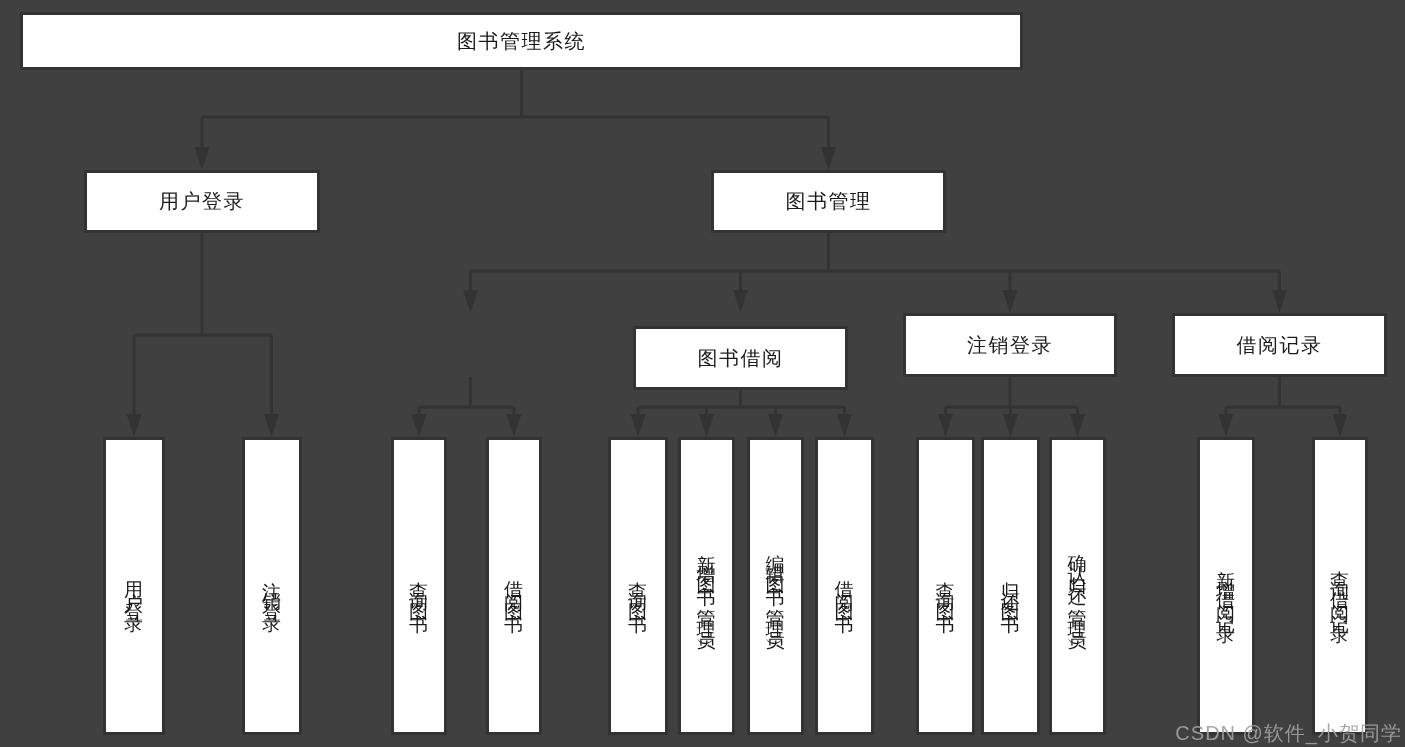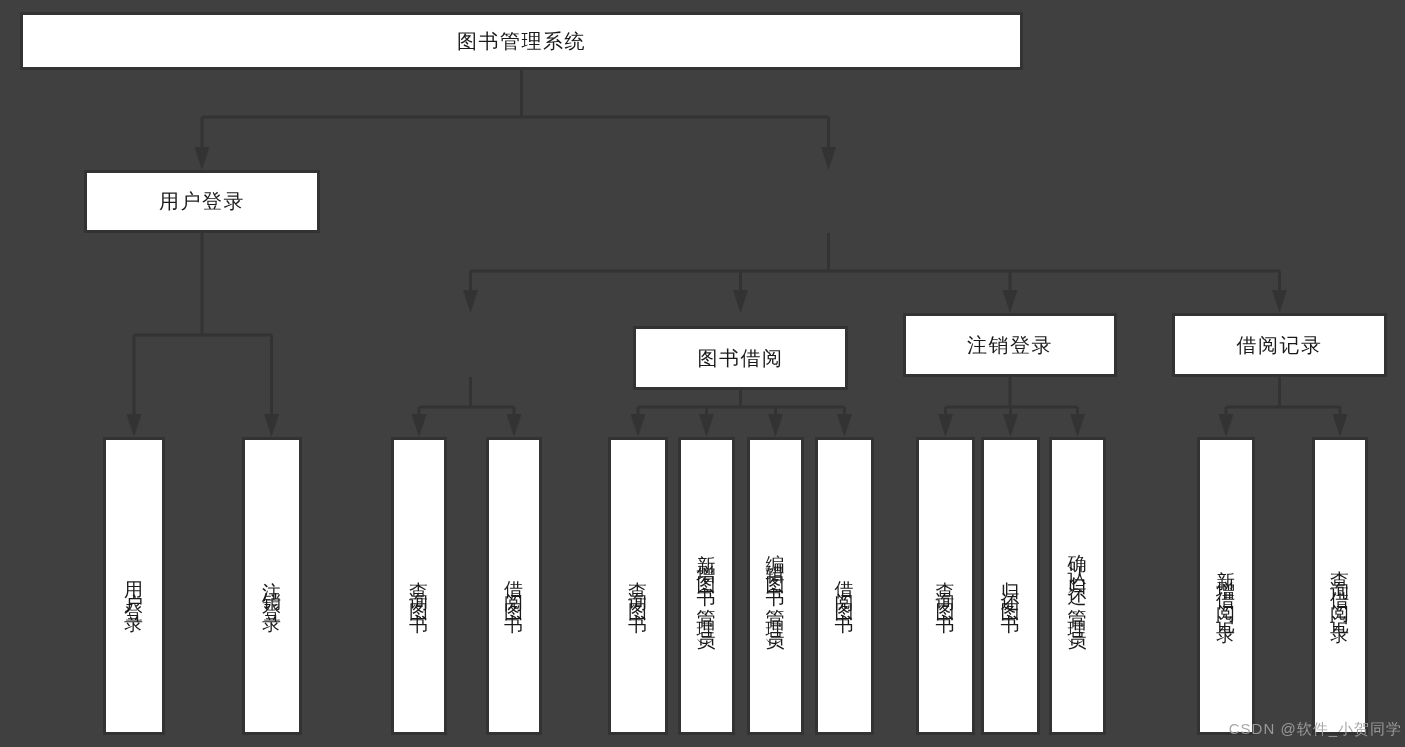--- a/index.html
+++ b/index.html
@@ -12,22 +12,22 @@
     position:absolute; background:#ffffff; border:3px solid #333333;
     box-sizing:border-box; display:flex; align-items:center; justify-content:center;
     color:#1a1a1a;
   }
   .hbox { font-size:20px; letter-spacing:1.5px; }
   .vbox {
     writing-mode:vertical-rl; text-orientation:mixed;
     font-size:19px; letter-spacing:11px; line-height:1; padding-top:4px;
   }
   .watermark {
-    position:absolute; right:3px; bottom:8px; z-index:5;
-    font-size:15px; color:rgba(160,160,160,0.92); letter-spacing:1px;
+    position:absolute; right:3px; bottom:0; z-index:5;
+    font-size:20px; color:rgba(160,160,160,0.92); letter-spacing:1px;
     white-space:nowrap;
   }
 </style>
 </head>
 <body>
 
 <div id="stage">
 
   <svg id="connectors" viewBox="0 0 1405 747" xmlns="http://www.w3.org/2000/svg">
 
@@ -78,20 +78,21 @@
       <polygon points="1003,414 1018,414 1010.5,437"></polygon>
       <polygon points="1070,414 1085,414 1077.5,437"></polygon>
       <polygon points="1218.5,414 1233.5,414 1226,437"></polygon>
       <polygon points="1332.5,414 1347.5,414 1340,437"></polygon>
     </g>
   </svg>
 
   <div class="box hbox" style="left:20px; top:12px; width:1003px; height:58px;">图书管理系统</div>
 
   <div class="box hbox" style="left:84px; top:170px; width:236px; height:63px;">用户登录</div>
+  <div class="box hbox" style="left:711px; top:170px; width:235px; height:63px;">图书管理</div>
 
   <div class="box hbox" style="left:633px; top:326px; width:215px; height:64px;">图书借阅</div>
   <div class="box hbox" style="left:903px; top:313px; width:214px; height:64px;">注销登录</div>
   <div class="box hbox" style="left:1172px; top:313px; width:215px; height:64px;">借阅记录</div>
 
   <div class="box vbox" style="left:103px; top:437px; width:62px; height:298px;">用户登录</div>
   <div class="box vbox" style="left:242px; top:437px; width:60px; height:298px;">注销登录</div>
 
   <div class="box vbox" style="left:391px; top:437px; width:56px; height:298px;">查询图书</div>
   <div class="box vbox" style="left:486px; top:437px; width:56px; height:298px;">借阅图书</div>

